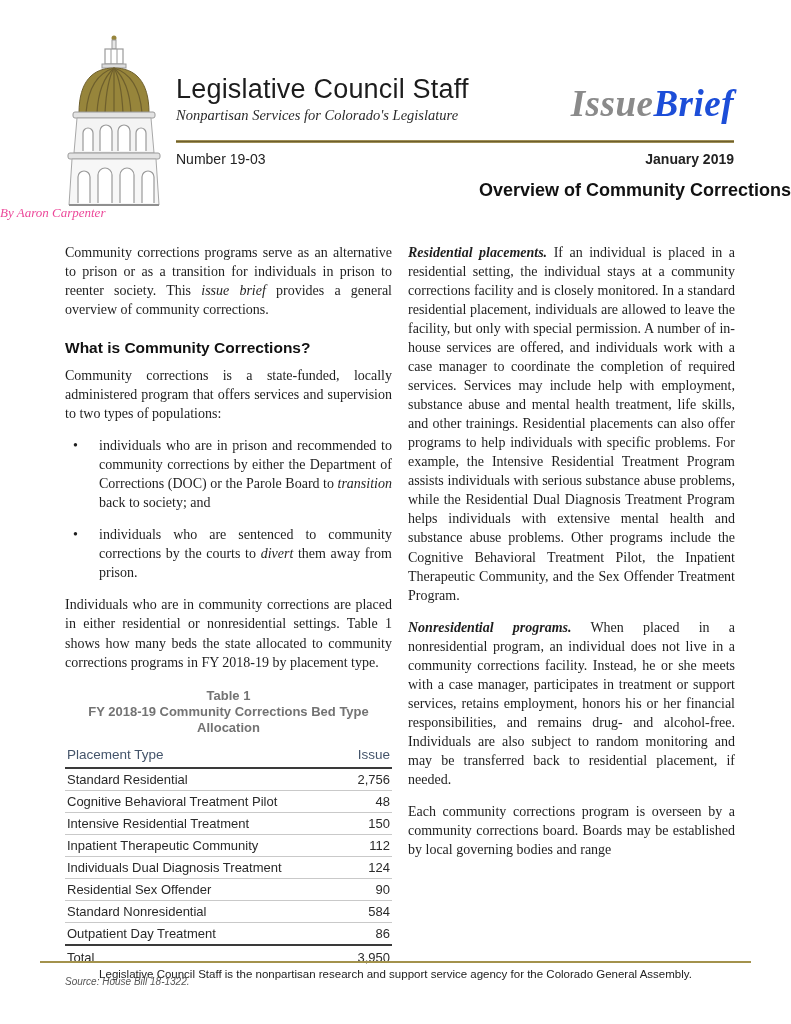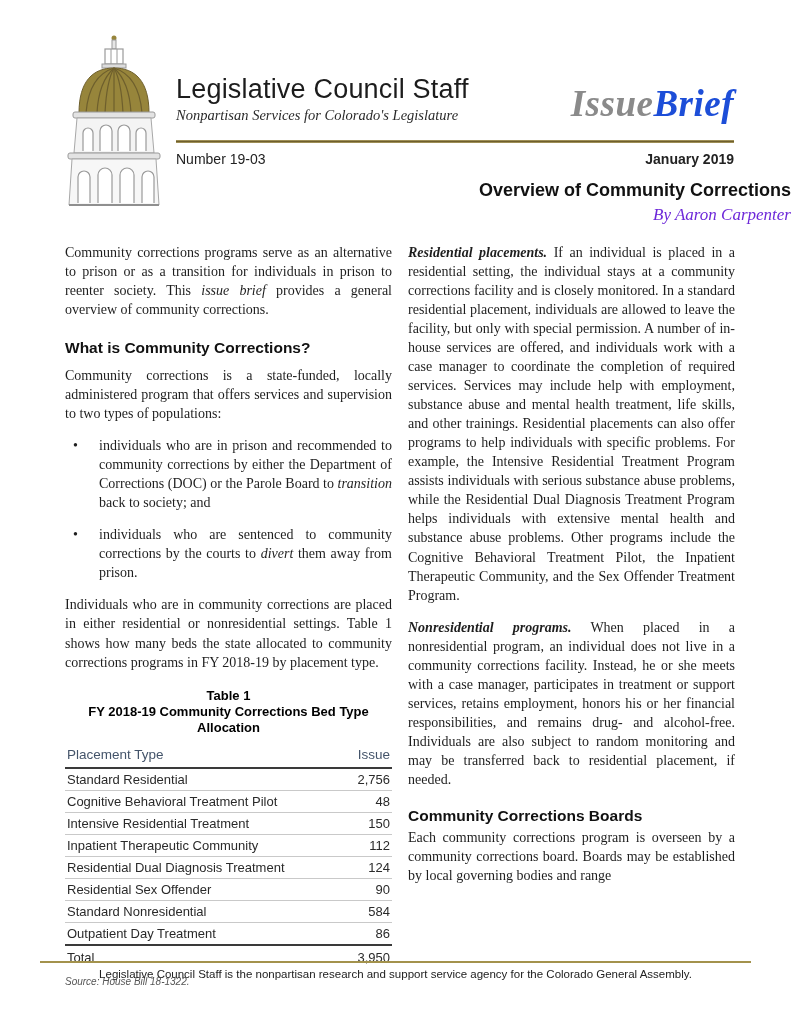--- a/index.html
+++ b/index.html
@@ -82,25 +82,25 @@
     text-align: right;
     font-family: "Liberation Sans", sans-serif;
     font-weight: bold;
     font-size: 18px;
     color: #111;
   }
   .byline {
     position: absolute;
     top: 205px;
     left: 0; right: 0;
-    text-align: right;
+    text-align: left;
     font-family: "Liberation Serif", serif;
     font-style: italic;
-    font-size: 17px;
-    color: #6d28d9;
+    font-size: 13px;
+    color: #ec4899;
   }
 
   
   .columns {
     position: absolute;
     top: 243px;
     left: 65px;
     right: 56px;
     display: flex;
     gap: 16px;
@@ -143,21 +143,21 @@
 
   
   .table-title {
     text-align: center;
     font-family: "Liberation Sans", sans-serif;
     font-weight: bold;
     font-size: 13px;
     line-height: 1.25;
     margin-top: 16px;
     margin-bottom: 8px;
-    color: #000000;
+    color: #737373;
   }
   table.beds {
     width: 100%;
     border-collapse: collapse;
     font-family: "Liberation Sans", sans-serif;
   }
   table.beds th {
     font-weight: normal;
     color: #44546a;
     font-size: 13.5px;
@@ -310,21 +310,21 @@
             </tr>
           <tr>
               <td>Intensive Residential Treatment</td>
               <td class="num">150</td>
             </tr>
           <tr>
               <td>Inpatient Therapeutic Community</td>
               <td class="num">112</td>
             </tr>
           <tr>
-              <td>Residential Dual Diagnosis Treatment</td>
+              <td>Individuals Dual Diagnosis Treatment</td>
               <td class="num">124</td>
             </tr>
           <tr>
               <td>Residential Sex Offender</td>
               <td class="num">90</td>
             </tr>
           <tr>
               <td>Standard Nonresidential</td>
               <td class="num">584</td>
             </tr>
@@ -341,21 +341,20 @@
         </tfoot>
       </table>
       <div class="table-source">Source:  House Bill 18-1322.</div>
     </div>
 
     <div class="col">
       <p><span class="lead-in">Residential placements.</span><span>  If an individual is placed in a residential setting, the individual stays at a community corrections facility and is closely monitored.  In a standard residential placement, individuals are allowed to leave the facility, but only with special permission.  A number of in-house services are offered, and individuals work with a case manager to coordinate the completion of required services.  Services may include help with employment, substance abuse and mental health treatment, life skills, and other trainings.  Residential placements can also offer programs to help individuals with specific problems.  For example, the Intensive Residential Treatment Program assists individuals with serious substance abuse problems, while the Residential Dual Diagnosis Treatment Program helps individuals with extensive mental health and substance abuse problems.  Other programs include the Cognitive Behavioral Treatment Pilot, the Inpatient Therapeutic Community, and the Sex Offender Treatment Program.</span></p>
 
       <p><span class="lead-in">Nonresidential programs.</span><span>  When placed in a nonresidential program, an individual does not live in a community corrections facility.  Instead, he or she meets with a case manager, participates in treatment or support services, retains employment, honors his or her financial responsibilities, and remains drug- and alcohol-free.  Individuals are also subject to random monitoring and may be transferred back to residential placement, if needed.</span></p>
 
-      <h2 class="section-heading tight">Community Corrections Boards</h2>
       <p>Each community corrections program is overseen by a community corrections board.  Boards may be established by local governing bodies and range</p>
     </div>
 
   </main>
 
   <div class="footer-rule"></div>
   <div class="footer-text">Legislative Council Staff is the nonpartisan research and support service agency for the Colorado General Assembly.</div>
 
 </div>
 

